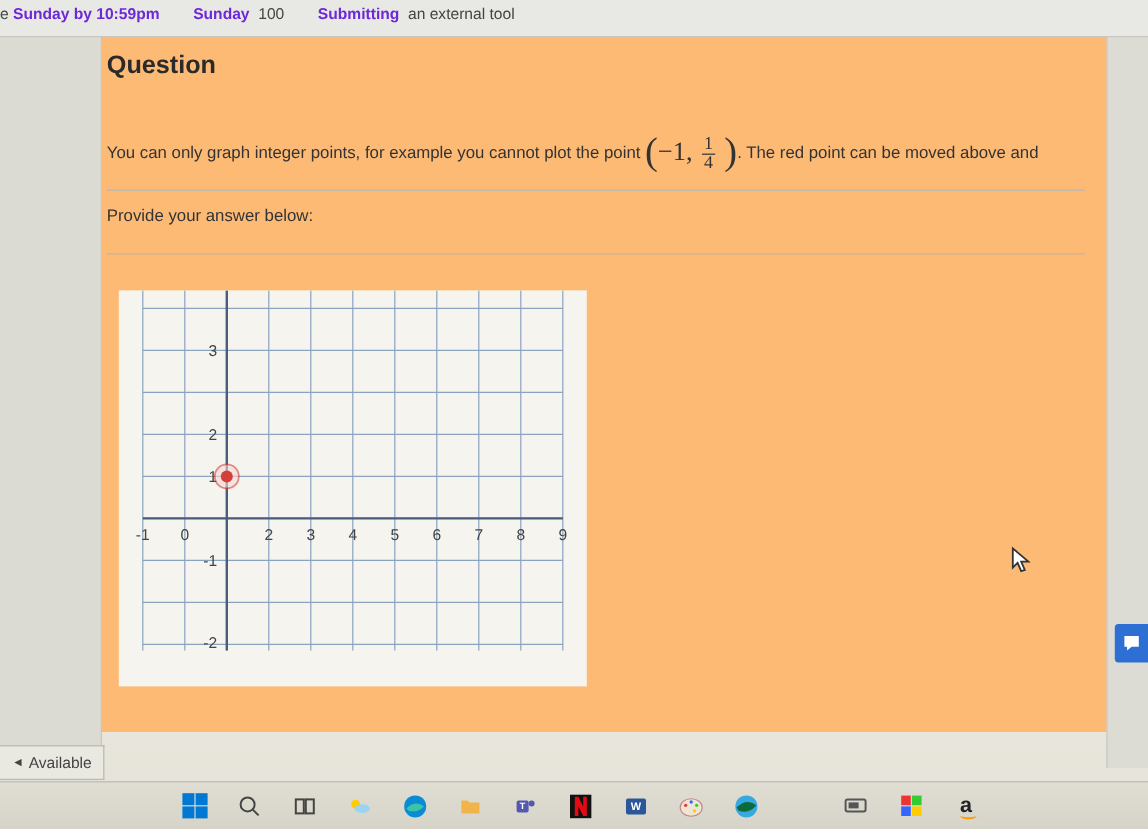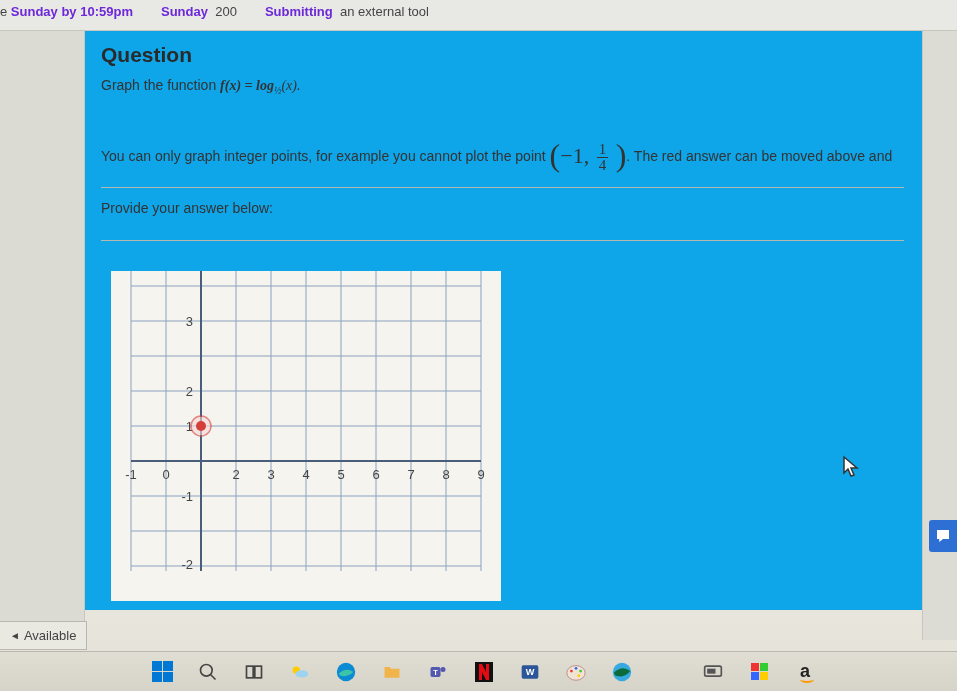--- a/index.html
+++ b/index.html
@@ -49,23 +49,23 @@
       height: 610px;
       background: #dddcd4;
       border-left: 1px solid #c8c7bf;
       border-top: 1px solid #c8c7bf;
     }
     .content-area {
       position: absolute;
       left: 85px;
       right: 35px;
       top: 30px;
-      background: #0ea5e9;
+      background: #fdba74;
       border-top: 1px solid #c8c7bf;
-      padding: 12px 18px 18px 16px;
+      padding: 12px 18px 18px 4px;
       height: 580px;
     }
     .question-title {
       font-size: 21px;
       font-weight: 700;
       color: #2a2a2a;
       margin-bottom: 10px;
     }
     .function-line {
       font-size: 14px;
@@ -238,47 +238,41 @@
     }
   </style>
 </head>
 <body>
 
 <div class="assignment-header">
   <span class="due-partial">
     <span>e</span>&nbsp;<span class="label">Sunday by 10:59pm</span>
   </span>
   <span>
-    <span class="label">Sunday</span>&nbsp;&nbsp;<span>200</span>
+    <span class="label">Sunday</span>&nbsp;&nbsp;<span>100</span>
   </span>
   <span>
     <span class="label">Submitting</span>&nbsp;&nbsp;<span>an external tool</span>
   </span>
 </div>
 
 <div class="left-gutter"></div>
 <div class="right-gutter"></div>
 
 <div class="content-area">
   <div class="question-title">Question</div>
 
-  <div class="function-line">
-    <span>Graph the function </span>
-    <span class="math">
-      <span style="font-style:italic;font-weight:bold">f(x) = log</span><sub style="font-size:10px">½</sub><span>(x).</span>
-    </span>
-  </div>
 
   <div class="instruction-block">
     <span>You can only graph integer points, for example you cannot plot the point </span>
     <span class="point-expr">
       <span class="paren">(</span><span>−1,</span>
       <span class="frac"><span class="num">1</span><span class="den">4</span></span>
       <span class="paren">)</span>
-    </span><span>. The red answer can be moved above and</span><br>
+    </span><span>. The red point can be moved above and</span><br>
   </div>
 
   <hr class="hr">
   <div class="provide-answer">Provide your answer below:</div>
   <hr class="hr">
 
   <div class="graph-container">
     <svg class="graph-svg" width="390" height="330">
 
       <g stroke="#8aa3c1" stroke-width="1">

